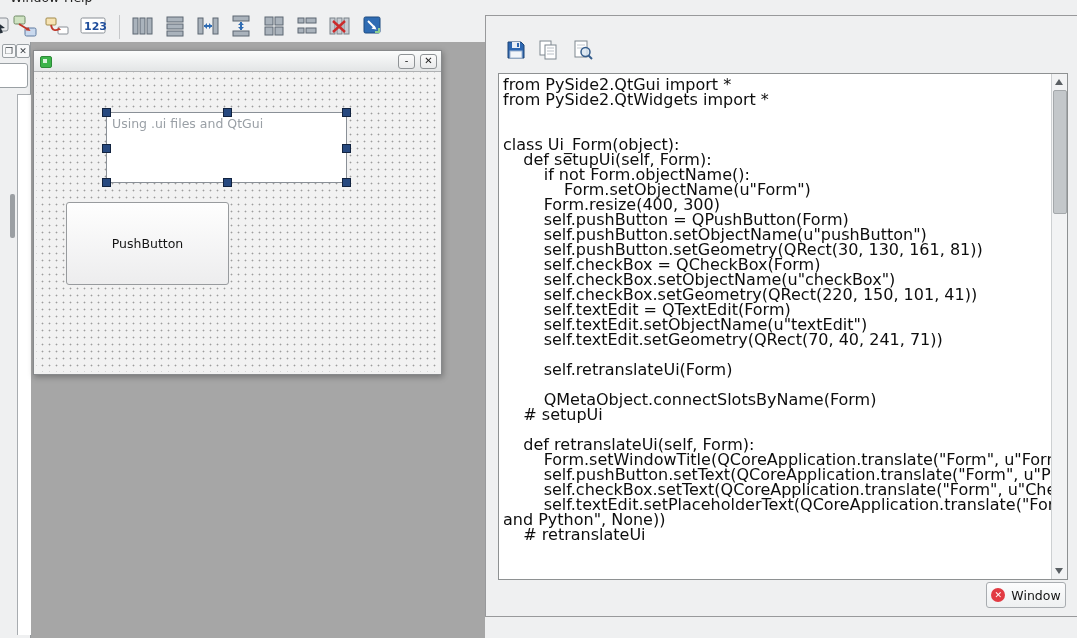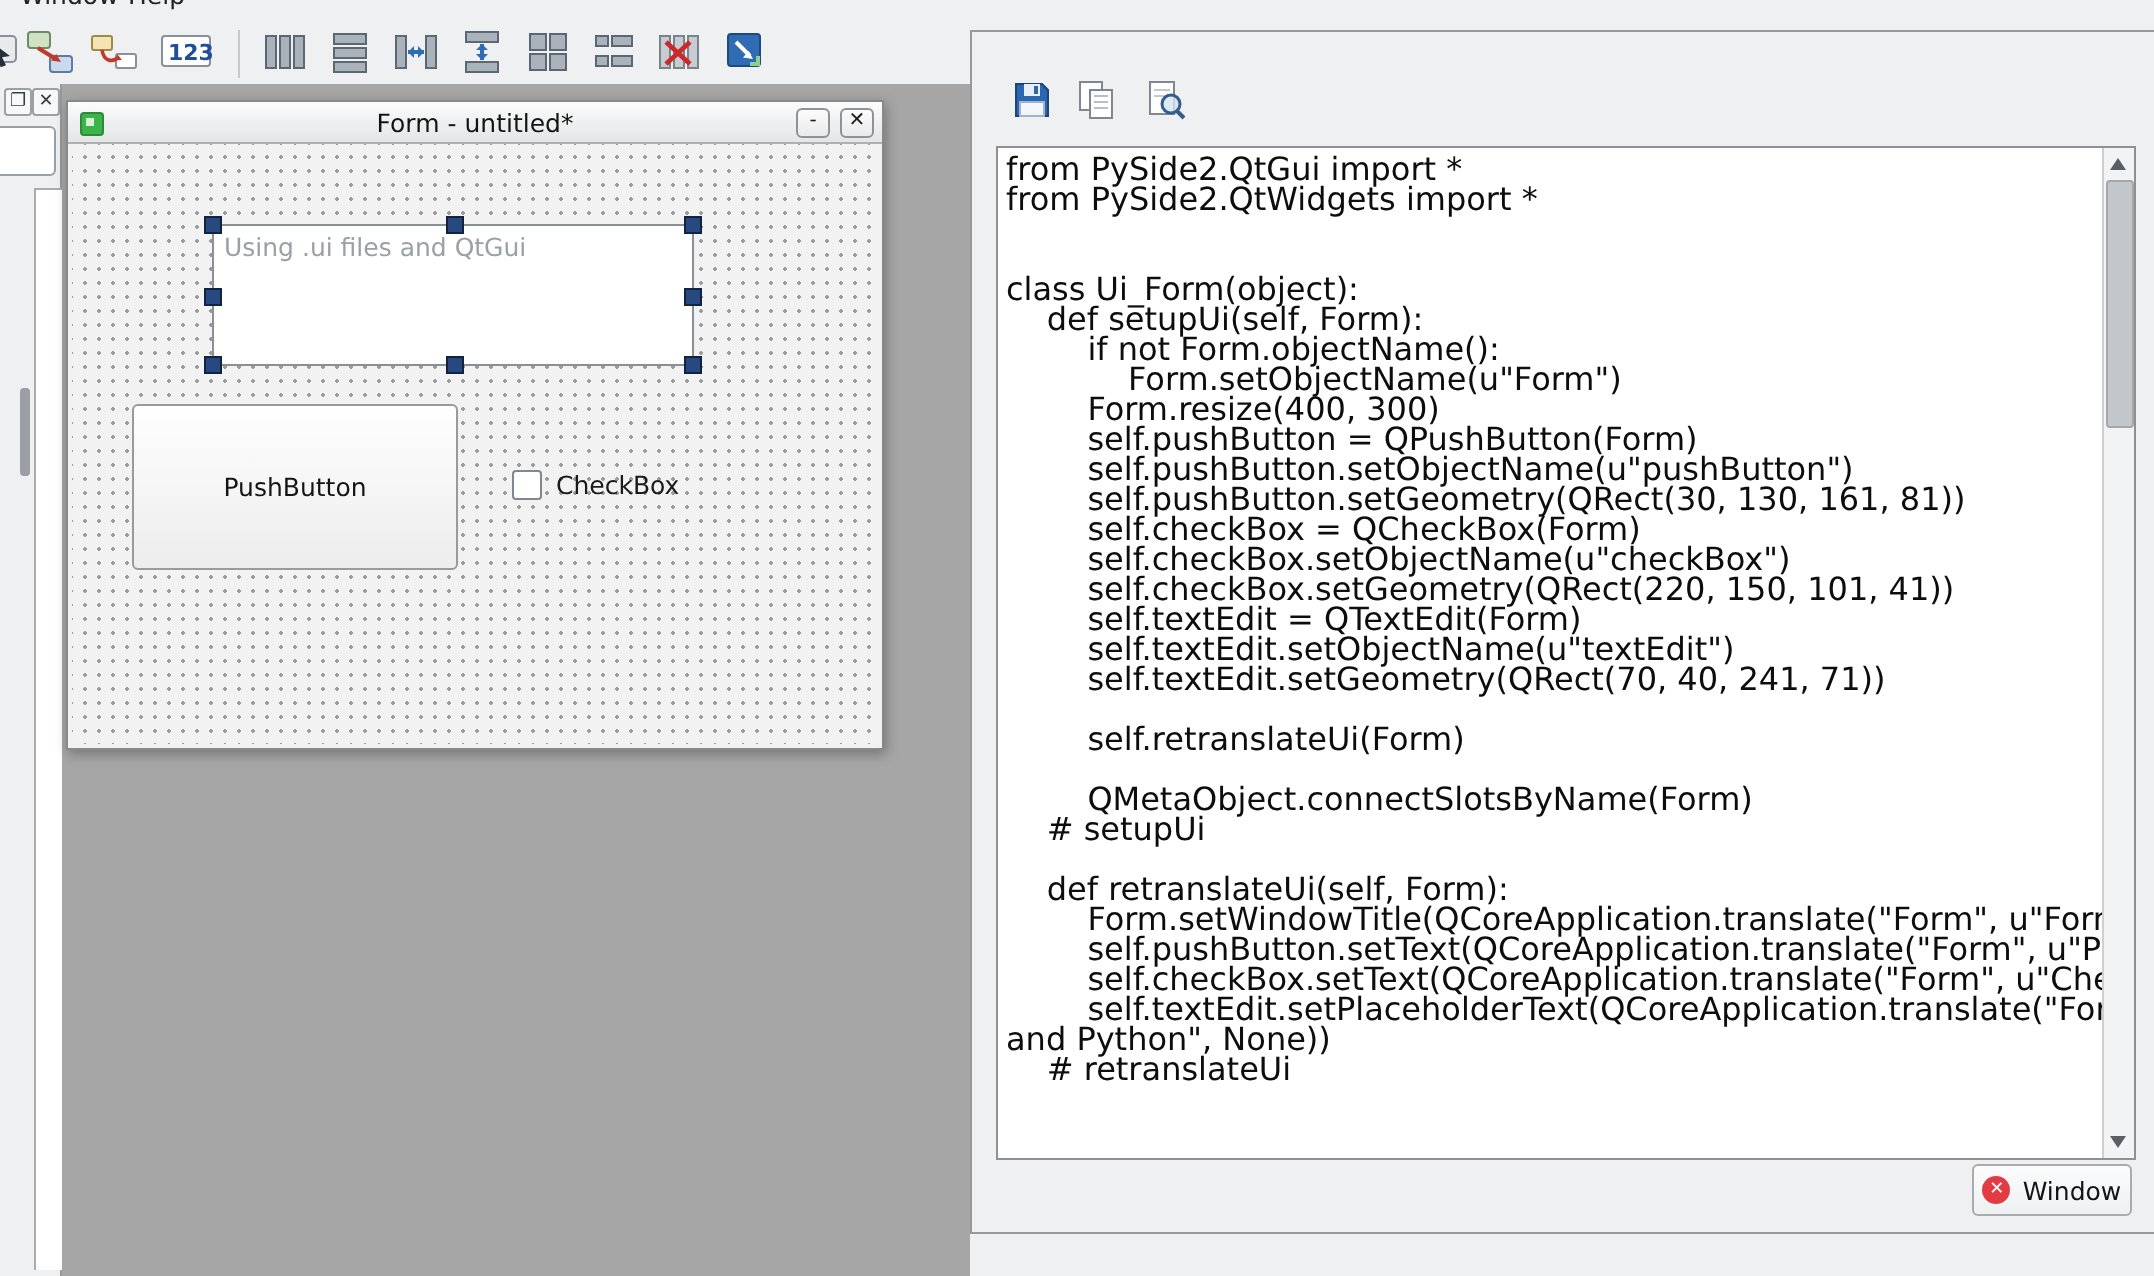--- a/index.html
+++ b/index.html
@@ -214,21 +214,20 @@
     <div class="dock-filter"></div>
     <div class="dock-list"></div>
     <div class="dock-thumb"></div>
   </div>
 
   <div class="mdi"></div>
 
   <div class="form-window">
     <div class="form-titlebar">
       <span class="form-icon"></span>
-      <span class="form-title">Form - untitled*</span>
       <span class="win-btns">
         <span class="win-btn">-</span>
         <span class="win-btn close">✕</span>
       </span>
     </div>
     <div class="form-canvas">
       <div class="sel-wrap">
         <div class="textedit">
           <span class="placeholder">Using .ui files and QtGui</span>
         </div>
@@ -237,24 +236,20 @@
         <span class="handle h-ne"></span>
         <span class="handle h-w"></span>
         <span class="handle h-e"></span>
         <span class="handle h-sw"></span>
         <span class="handle h-s"></span>
         <span class="handle h-se"></span>
       </div>
       <div class="pushbutton">
         <span>PushButton</span>
       </div>
-      <div class="checkbox-row">
-        <span class="checkbox-box"></span>
-        <span>CheckBox</span>
-      </div>
     </div>
   </div>
 
   <div class="dialog">
     <div class="dbtn" style="left:17px">
       <span>
         <svg width="22" height="22">
             <path d="M3 3 h13 l3 3 v13 h-16 z" fill="#2d66b0" stroke="#1c4476"></path>
             <rect x="7" y="3" width="8" height="6" fill="#e8eef6"></rect>
             <rect x="12" y="4" width="2" height="4" fill="#2d66b0"></rect>

